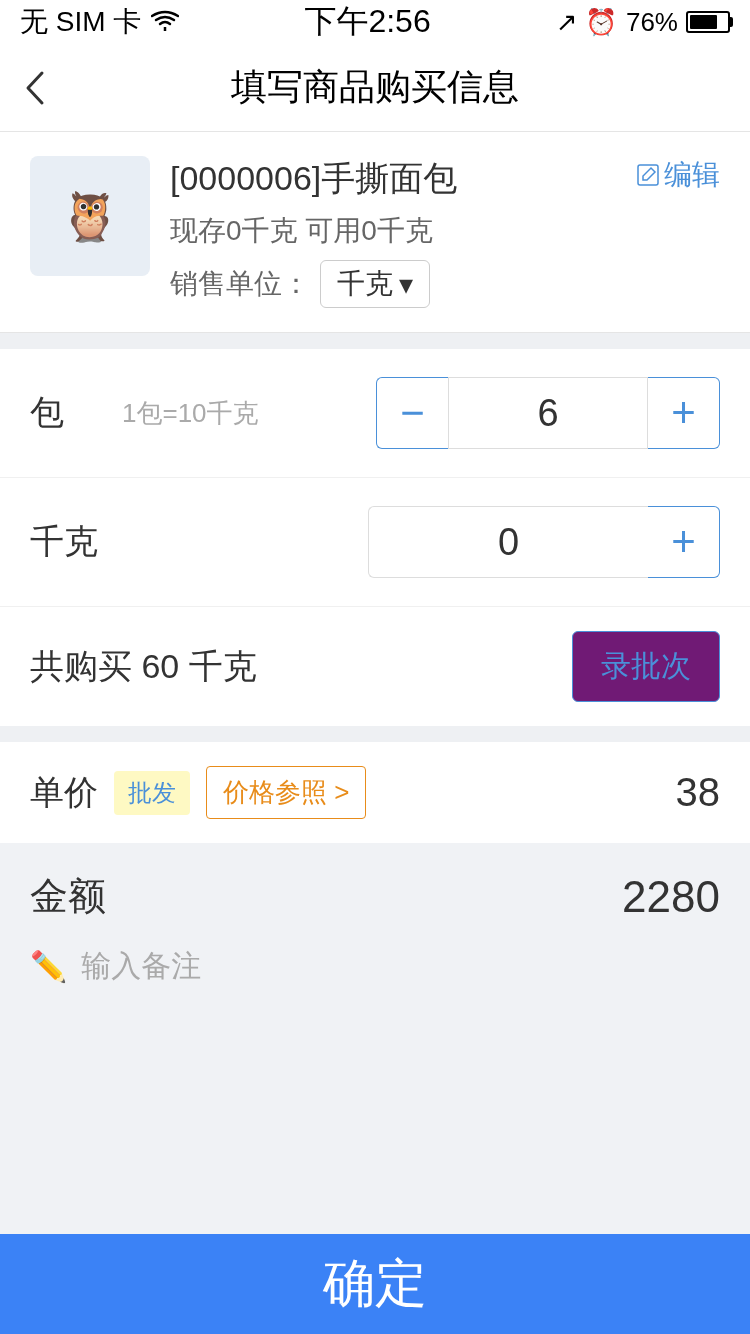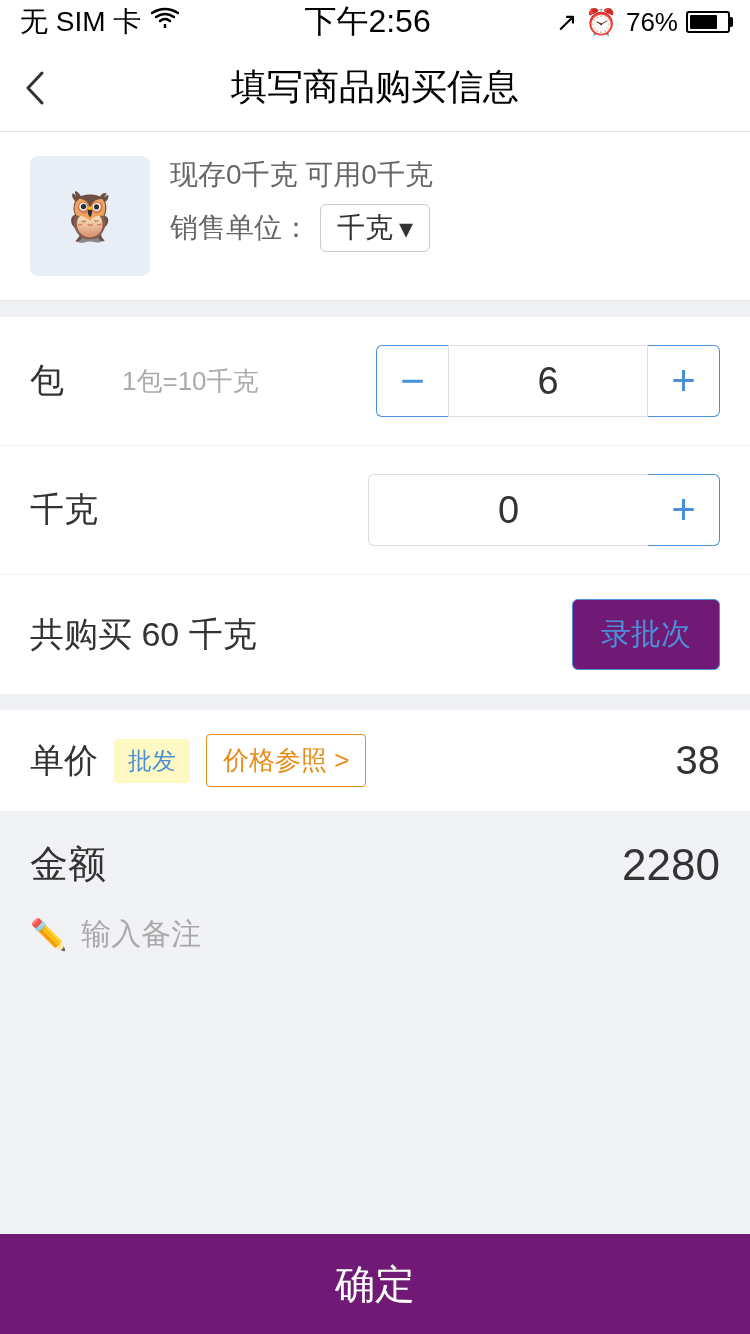--- a/index.html
+++ b/index.html
@@ -18,21 +18,21 @@
     .status-bar {
       height: 44px;
       background: #fff;
       display: flex;
       align-items: center;
       justify-content: space-between;
       padding: 0 20px;
       font-size: 28px;
       color: #000;
     }
-    .status-left { display: flex; align-items: flex-start; gap: 10px; }
+    .status-left { display: flex; align-items: center; gap: 10px; }
     .status-center { font-size: 32px; font-weight: 500; }
     .status-right { display: flex; align-items: center; gap: 8px; font-size: 26px; }
     .battery-icon {
       display: inline-flex; align-items: center;
       border: 2px solid #000; border-radius: 3px;
       width: 44px; height: 22px; padding: 2px; position: relative;
     }
     .battery-fill { background: #000; height: 100%; width: 76%; border-radius: 1px; }
     .battery-tip {
       position: absolute; right: -5px; top: 50%; transform: translateY(-50%);
@@ -295,23 +295,23 @@
       min-height: 300px;
     }
 
     
     .confirm-btn {
       position: fixed;
       bottom: 0;
       left: 0;
       width: 750px;
       height: 100px;
-      background: #701a75;
+      background: #3b82f6;
       color: #fff;
-      font-size: 40px;
+      font-size: 52px;
       border: none;
       cursor: pointer;
       display: flex;
       align-items: center;
       justify-content: center;
     }
 
     .page-content {
       padding-bottom: 100px;
     }
@@ -352,20 +352,30 @@
       </svg>
     </div>
     <span class="nav-title">填写商品购买信息</span>
   </div>
 
   <div class="product-card">
     <div class="product-image">
       <span class="product-image-owl">🦉</span>
     </div>
     <div class="product-info">
+      <div style="display:flex; justify-content:space-between; align-items:flex-start;">
+        <span class="product-name">[0000006]手撕面包</span>
+        <span class="edit-btn">
+          <svg width="24" height="24" viewBox="0 0 24 24" style="display:inline">
+            <rect x="2" y="2" width="20" height="20" rx="2" fill="none" stroke="#4a90d9" stroke-width="1.5"></rect>
+            <path d="M7 17 L7 13 L15 5 L19 9 L11 17 Z" fill="none" stroke="#4a90d9" stroke-width="1.5"></path>
+          </svg>
+          <span>编辑</span>
+        </span>
+      </div>
       <div class="product-stock">现存0千克  可用0千克</div>
       <div class="product-unit-row">
         <span>销售单位：</span>
         <div class="unit-select">
           <span>千克</span>
           <span>▾</span>
         </div>
       </div>
     </div>
   </div>

